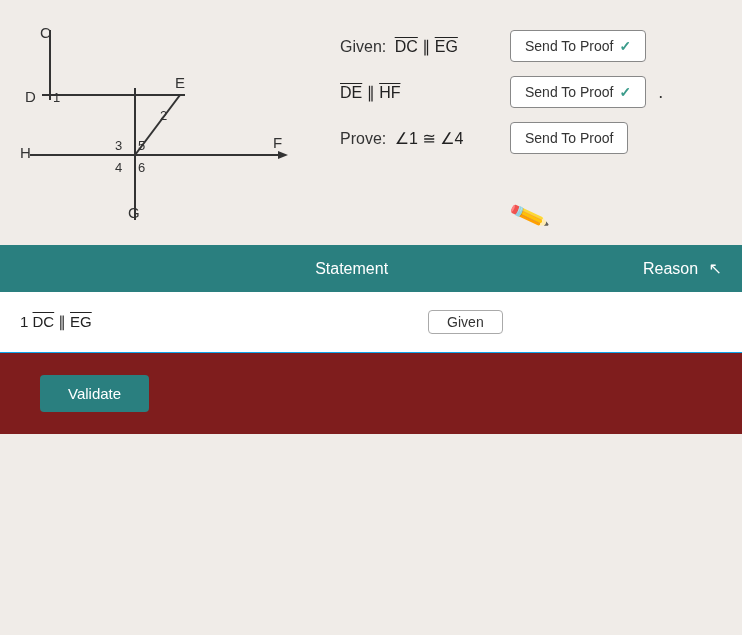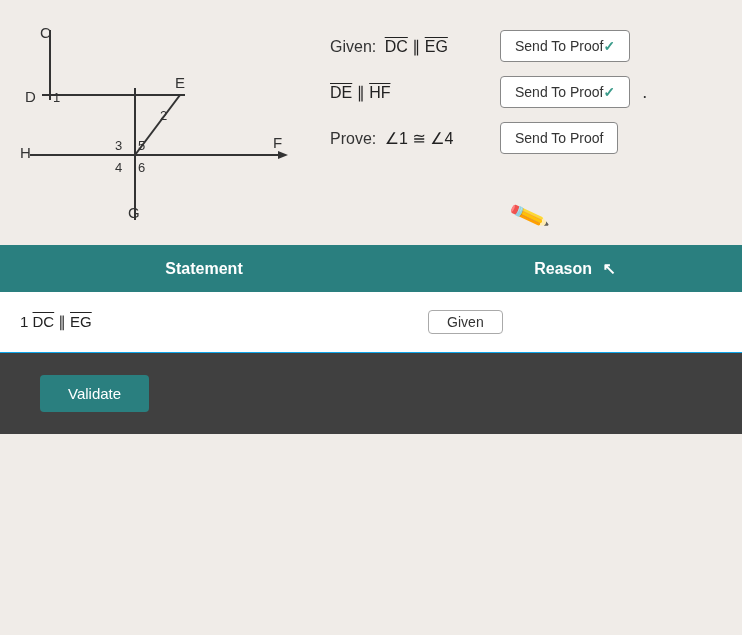--- a/index.html
+++ b/index.html
@@ -35,21 +35,21 @@
       position: absolute;
       top: 0;
       left: 0;
     }
 
     
     .given-prove {
       display: flex;
       flex-direction: column;
       gap: 14px;
-      margin-left: 10px;
+      margin-left: 20px;
       margin-top: 10px;
     }
 
     .given-row {
       display: flex;
       align-items: center;
       gap: 10px;
     }
 
     .given-text {
@@ -64,20 +64,21 @@
       margin-right: 4px;
     }
 
     .overline {
       text-decoration: overline;
     }
 
     .send-to-proof-btn {
       display: flex;
       align-items: center;
+      gap: 6px;
       padding: 7px 14px;
       border: 1.5px solid #888;
       border-radius: 4px;
       background: #fff;
       font-size: 14px;
       color: #333;
       cursor: pointer;
       white-space: nowrap;
     }
 
@@ -94,22 +95,22 @@
     }
 
     .proof-table thead tr {
       background: #2a7f7f;
       color: #fff;
     }
 
     .proof-table thead th {
       padding: 14px 20px;
       font-size: 16px;
-      font-weight: 700;
-      text-align: center;
+      font-weight: 400;
+      text-align: right;
     }
 
     .proof-table tbody tr {
       border-bottom: 1px solid #0ea5e9;
       background: #fff;
     }
 
     .proof-table tbody td {
       padding: 18px 20px;
       font-size: 15px;
@@ -136,21 +137,21 @@
       font-size: 15px;
       cursor: pointer;
       margin: 10px 20px;
     }
 
     .table-wrapper {
       padding: 0;
     }
 
     .bottom-row {
-      background: #404040;
+      background: #7f1d1d;
       padding: 12px 20px;
     }
 
     
     .pencil-indicator {
       position: absolute;
       right: 195px;
       top: 200px;
       font-size: 28px;
       transform: rotate(-20deg);

